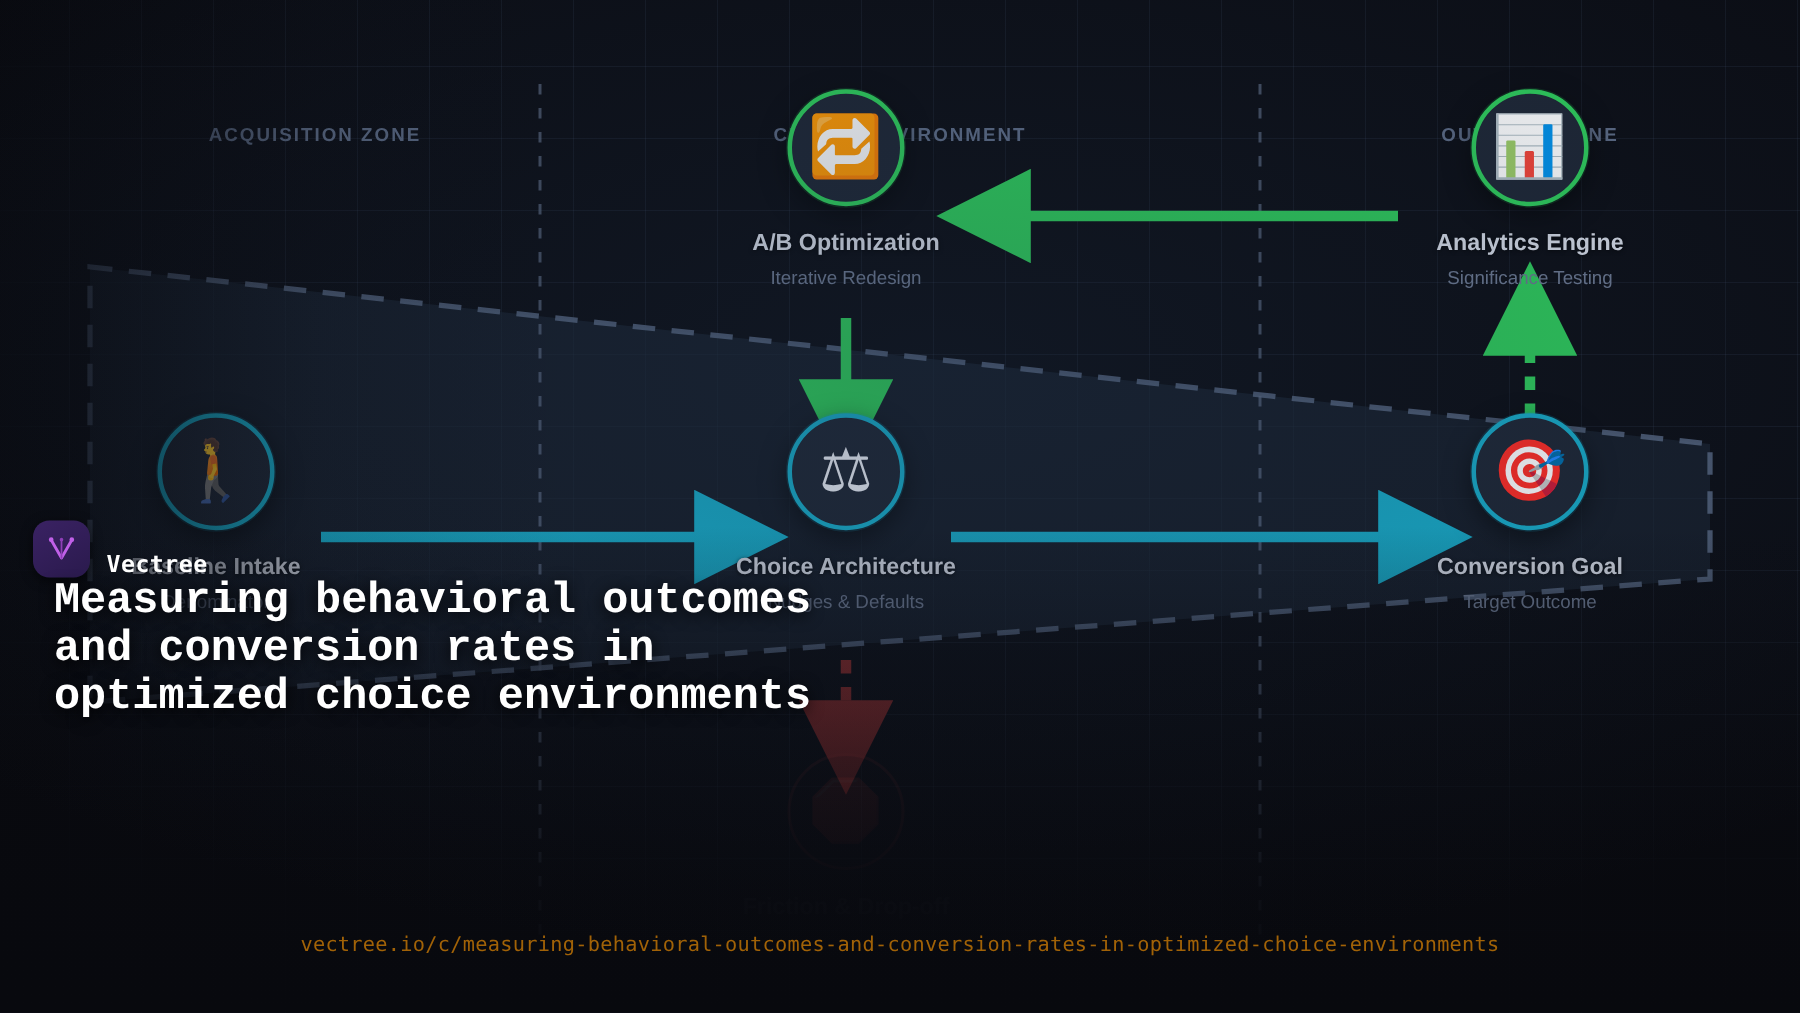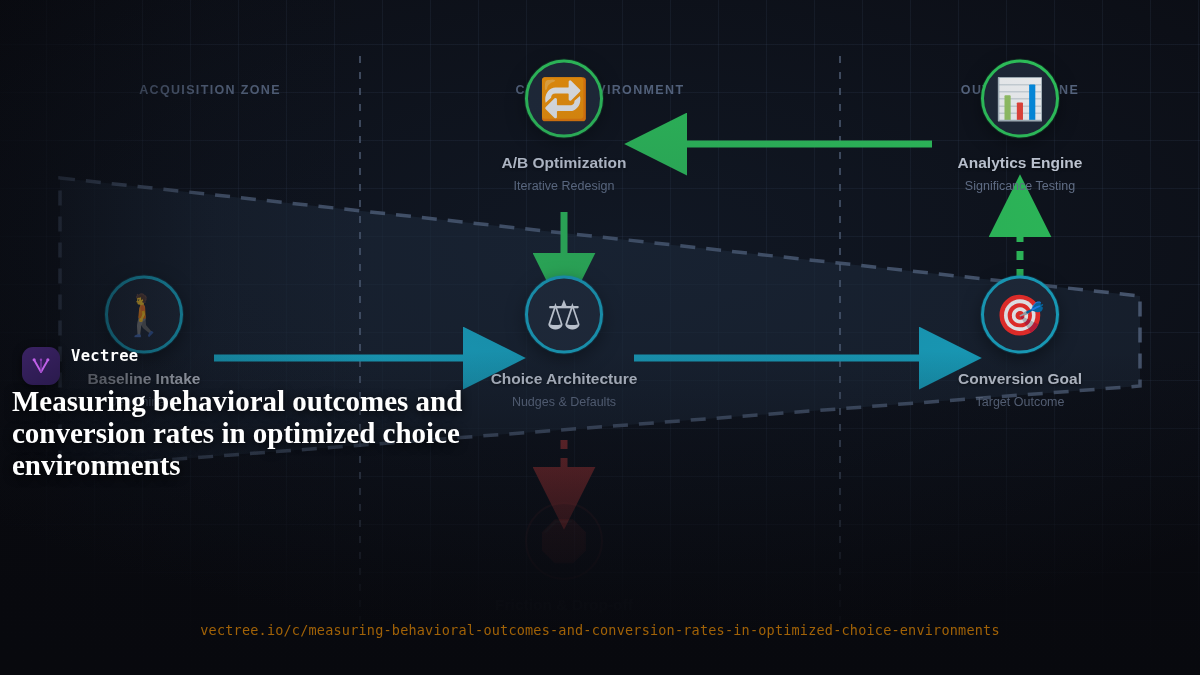--- a/index.html
+++ b/index.html
@@ -58,34 +58,34 @@
     margin-top:7px;font-size:12.5px;font-weight:400;color:#6c7890;
     white-space:nowrap;
   }
   .n-cyan .ring{border:3px solid #17a9c6;box-shadow:0 0 0 1px rgba(23,169,198,.18), 0 6px 18px rgba(0,0,0,.55);}
   .n-green .ring{border:3px solid #2ecc5a;box-shadow:0 0 0 1px rgba(46,204,90,.16), 0 6px 18px rgba(0,0,0,.55);}
   .n-dim{opacity:.16;}
   .n-dim .ring{border:2px solid #b33a3a;background:#1a1016;box-shadow:none;}
   .n-dim .nm{color:#9aa3b5;}
 
   
-  .brand{position:absolute;left:22px;top:347px;display:flex;align-items:flex-start;gap:11px;}
+  .brand{position:absolute;left:22px;top:347px;display:flex;align-items:flex-end;gap:11px;}
   .brand .mark{
     width:38px;height:38px;border-radius:11px;
     background:linear-gradient(150deg,#3a2263 0%,#2a1a4d 100%);
     display:flex;align-items:center;justify-content:center;
     box-shadow:0 2px 8px rgba(0,0,0,.6);
   }
   .brand .bname{font-size:15.5px;font-weight:700;color:#ffffff;letter-spacing:.3px;
     font-family:"DejaVu Sans Mono","Liberation Mono",monospace;}
 
   
   .title{
-    position:absolute;left:12px;top:385px;width:560px;
-    font-family:Liberation Serif, serif;
+    position:absolute;left:36px;top:385px;width:560px;
+    font-family:Liberation Mono, monospace;
     font-weight:700;font-size:29px;line-height:1.11;
     color:#ffffff;letter-spacing:0px;
     text-shadow:0 2px 10px rgba(0,0,0,.9);
   }
 
   
   .url{
     position:absolute;left:0;right:0;top:622px;text-align:center;
     font-family:"DejaVu Sans Mono","Liberation Mono",monospace;
     font-size:13.5px;color:#a16207;letter-spacing:.2px;white-space:nowrap;

